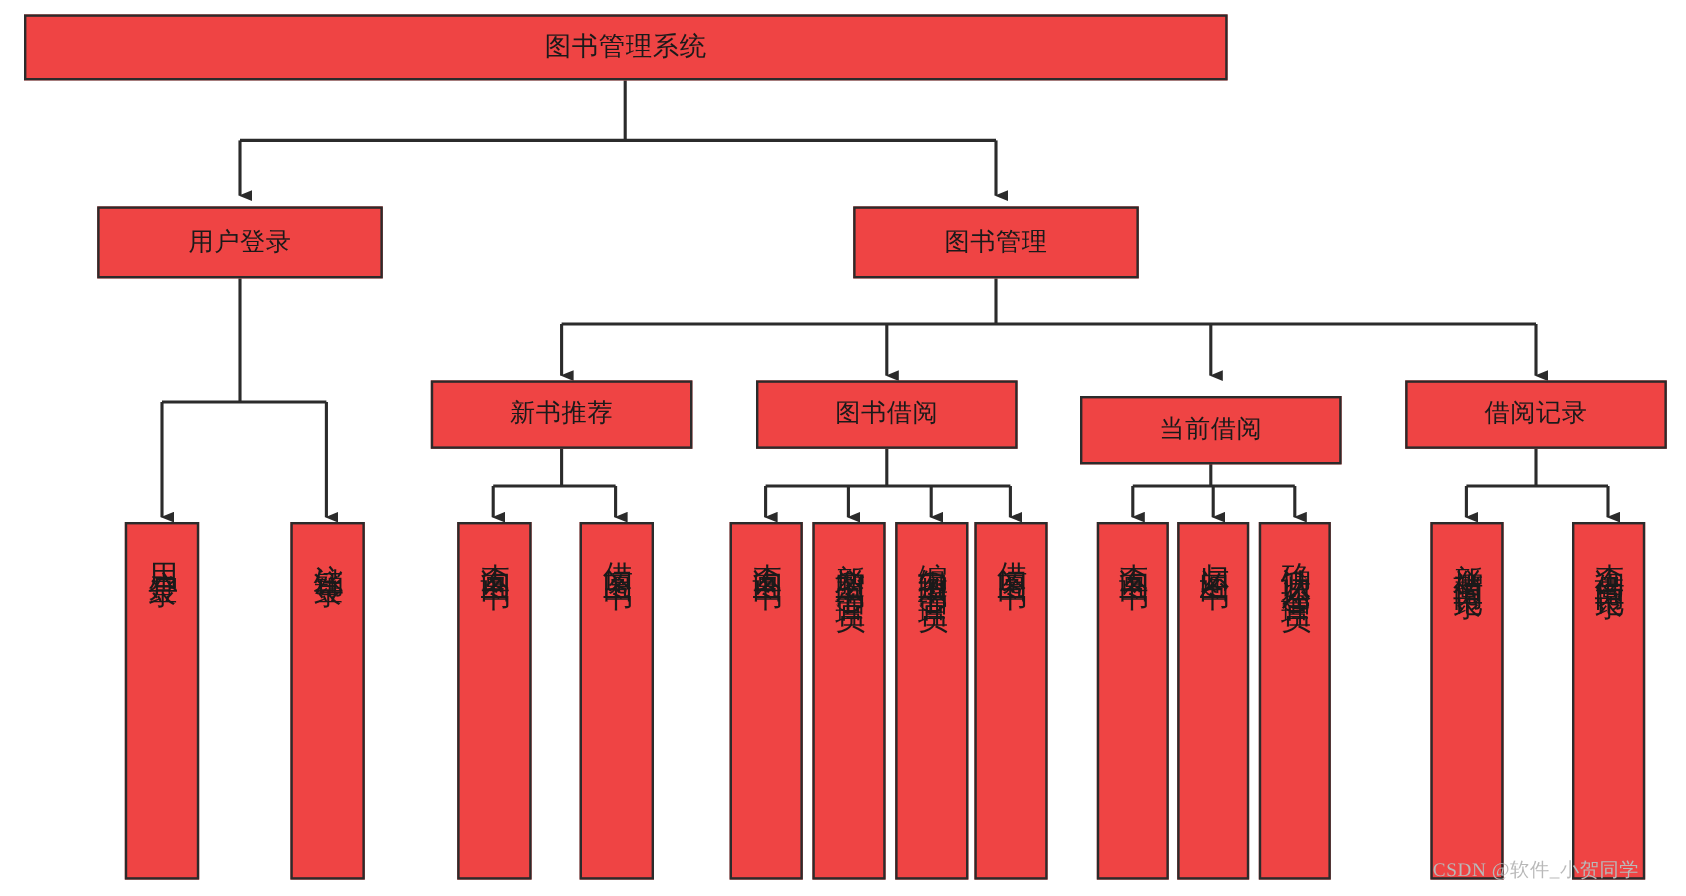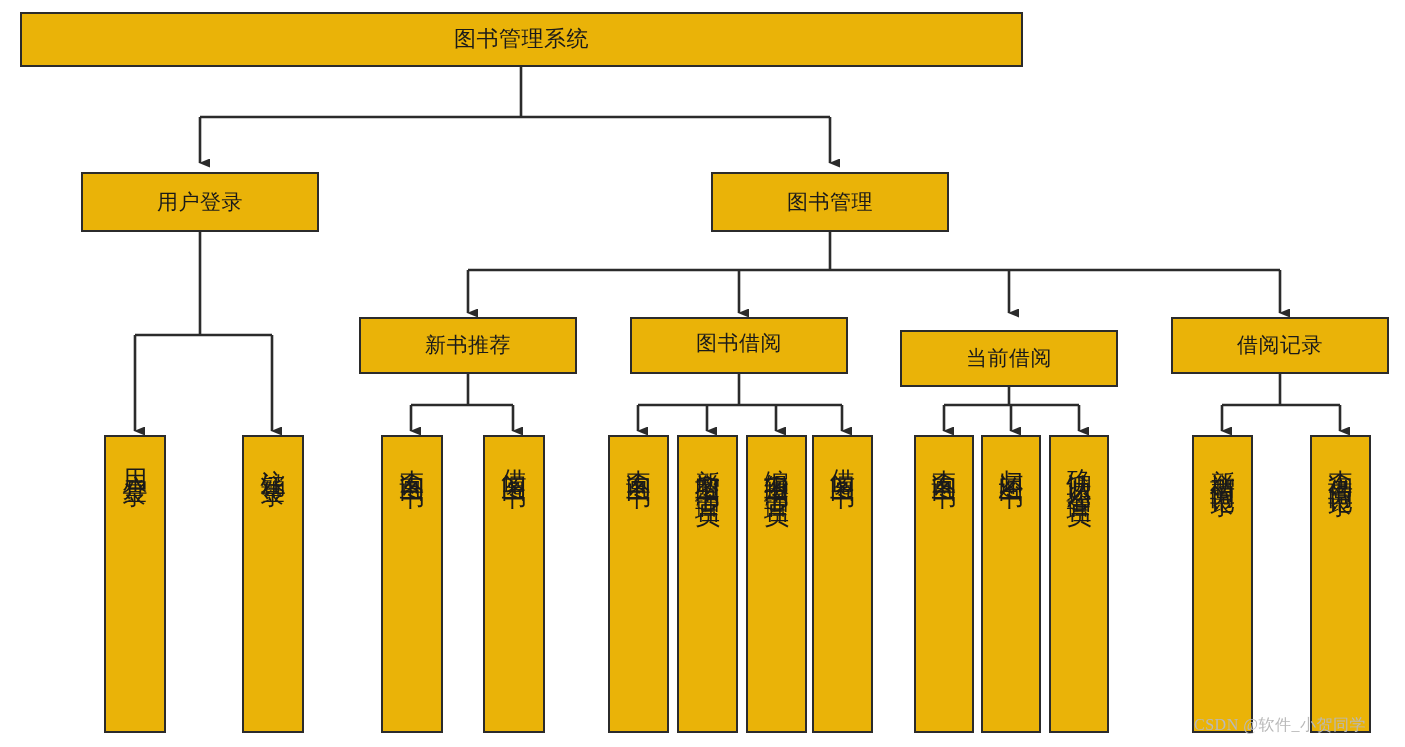--- a/index.html
+++ b/index.html
@@ -21,21 +21,21 @@
   #diagram-svg {
     position: absolute;
     left: 0;
     top: 0;
     width: 1405px;
     height: 747px;
   }
   .node {
     position: absolute;
     box-sizing: border-box;
-    background: #eab308;
+    background: #ef4444;
     border: 2px solid #2b2b2b;
     display: flex;
     align-items: center;
     justify-content: center;
     color: #1a1a1a;
     z-index: 2;
   }
   .node-label {
     display: block;
     text-align: center;
@@ -138,21 +138,21 @@
   <div class="node horiz" style="left:81px; top:172px; width:238px; height:60px;">
     <span class="node-label">用户登录</span>
   </div>
   <div class="node horiz" style="left:359px; top:317px; width:218px; height:57px;">
     <span class="node-label">新书推荐</span>
   </div>
 
   <div class="node horiz" style="left:711px; top:172px; width:238px; height:60px;">
     <span class="node-label">图书管理</span>
   </div>
-  <div class="node horiz" style="left:630px; top:317px; width:218px; height:57px;font-family:Liberation Mono, monospace;">
+  <div class="node horiz" style="left:630px; top:317px; width:218px; height:57px;">
     <span class="node-label">图书借阅</span>
   </div>
   <div class="node horiz" style="left:900px; top:330px; width:218px; height:57px;">
     <span class="node-label">当前借阅</span>
   </div>
   <div class="node horiz" style="left:1171px; top:317px; width:218px; height:57px;">
     <span class="node-label">借阅记录</span>
   </div>
 
   <div class="node vert" style="left:104px; top:435px; width:62px; height:298px;">

